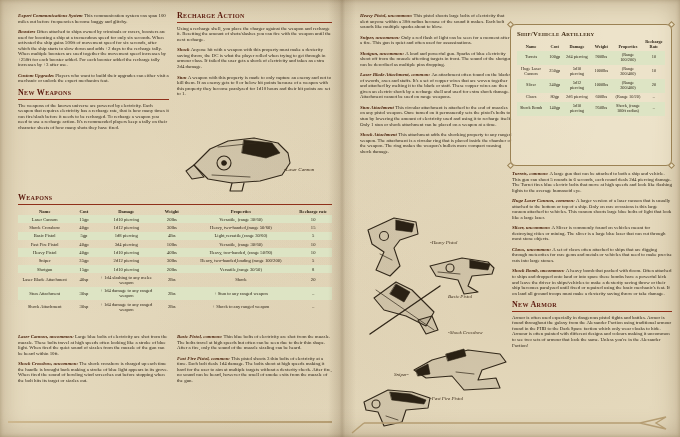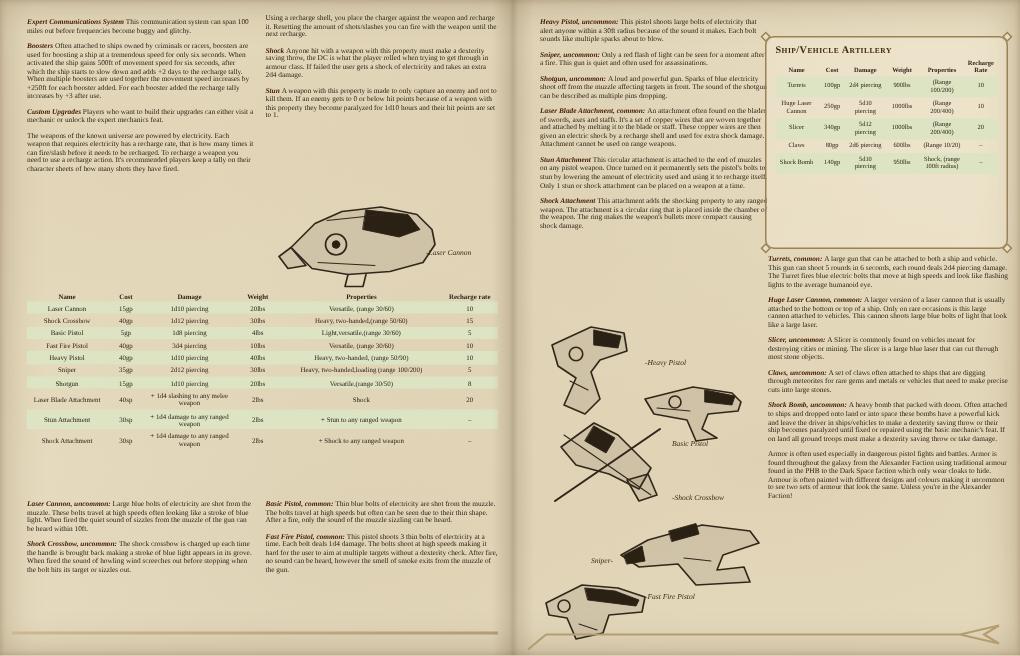--- a/index.html
+++ b/index.html
@@ -52,44 +52,47 @@
 <div class="spread">
 
   <div class="page left">
 
     <div class="col" style="left:18px;top:13px;width:151px">
       <div>
           <p class="para"><span class="lead">Expert Communications System </span><span>This communication system can span 100 miles out before frequencies become buggy and glitchy.</span></p>
           <p class="para"><span class="lead">Boosters </span><span>Often attached to ships owned by criminals or racers, boosters are used for boosting a ship at a tremendous speed for only six seconds. When activated the ship gains 500ft of movement speed for six seconds, after which the ship starts to slow down and adds +2 days to the recharge tally. When multiple boosters are used together the movement speed increases by +250ft for each booster added. For each booster added the recharge tally increases by +3 after use.</span></p>
           <p class="para"><span class="lead">Custom Upgrades </span><span>Players who want to build their upgrades can either visit a mechanic or unlock the expert mechanics feat.</span></p>
         </div>
+      <h3 class="sect">New Weapons</h3>
       <p class="para">The weapons of the known universe are powered by electricity. Each weapon that requires electricity has a recharge rate, that is how many times it can fire/slash before it needs to be recharged. To recharge a weapon you need to use a recharge action. It's recommended players keep a tally on their character sheets of how many shots they have fired.</p>
     </div>
 
     <div class="col" style="left:177px;top:10px;width:155px">
+      <h3 class="sect">Recharge Action</h3>
       <p class="para">Using a recharge shell, you place the charger against the weapon and recharge it. Resetting the amount of shots/slashes you can fire with the weapon until the next recharge.</p>
       <div>
           <p class="para"><span class="lead">Shock </span><span>Anyone hit with a weapon with this property must make a dexterity saving throw, the DC is what the player rolled when trying to get through in armour class. If failed the user gets a shock of electricity and takes an extra 2d4 damage.</span></p>
           <p class="para"><span class="lead">Stun </span><span>A weapon with this property is made to only capture an enemy and not to kill them. If an enemy gets to 0 or below hit points because of a weapon with this property they become paralyzed for 1d10 hours and their hit points are set to 1.</span></p>
         </div>
     </div>
 
     <svg class="illus" style="left:184px;top:129px" width="112" height="66" viewBox="0 0 112 66">
       <path class="ink-fill" d="M10 36 L26 20 L44 12 L70 9 L94 14 L104 24 L106 34 L98 46 L76 52 L48 54 L24 50 Z"></path>
       <path class="ink-dark" d="M60 11 L88 14 L96 24 L82 29 L58 24 Z"></path>
       <path class="ink-fill" d="M10 36 L2 42 L8 50 L20 48 Z"></path>
       <circle cx="40" cy="34" r="7"></circle>
       <circle class="ink-dark" cx="40" cy="34" r="2.5"></circle>
       <path class="thin" d="M28 46 L66 48"></path>
       <path class="thin" d="M34 18 L72 14"></path>
       <path d="M48 54 L46 62 L58 62 L60 54"></path>
     </svg>
     <span class="caption" style="left:284px;top:167px">-Laser Cannon</span>
 
     <div class="col" style="left:18px;top:192px;width:314px">
+      <h3 class="sect">Weapons</h3>
       <table>
         <colgroup>
             <col style="width:17%">
             <col style="width:8%">
             <col style="width:19%">
             <col style="width:10%">
             <col style="width:34%">
             <col style="width:12%">
           </colgroup>
         <thead>
@@ -328,20 +331,21 @@
     </div>
 
     <div class="col" style="left:170px;top:171px;width:160px">
       <div>
           <p class="para"><span class="lead">Turrets, common: </span><span>A large gun that can be attached to both a ship and vehicle. This gun can shoot 5 rounds in 6 seconds, each round deals 2d4 piercing damage. The Turret fires blue electric bolts that move at high speeds and look like flashing lights to the average humanoid eye.</span></p>
           <p class="para"><span class="lead">Huge Laser Cannon, common: </span><span>A larger version of a laser cannon that is usually attached to the bottom or top of a ship. Only on rare occasions is this large cannon attached to vehicles. This cannon shoots large blue bolts of light that look like a large laser.</span></p>
           <p class="para"><span class="lead">Slicer, uncommon: </span><span>A Slicer is commonly found on vehicles meant for destroying cities or mining. The slicer is a large blue laser that can cut through most stone objects.</span></p>
           <p class="para"><span class="lead">Claws, uncommon: </span><span>A set of claws often attached to ships that are digging through meteorites for rare gems and metals or vehicles that need to make precise cuts into large stones.</span></p>
           <p class="para"><span class="lead">Shock Bomb, uncommon: </span><span>A heavy bomb that packed with doom. Often attached to ships and dropped onto land or into space these bombs have a powerful kick and leave the driver in ships/vehicles to make a dexterity saving throw or their ship becomes paralyzed until fixed or repaired using the basic mechanic's feat. If on land all ground troops must make a dexterity saving throw or take damage.</span></p>
         </div>
+      <h3 class="sect">New Armor</h3>
       <p class="para">Armor is often used especially in dangerous pistol fights and battles. Armor is found throughout the galaxy from the Alexander Faction using traditional armour found in the PHB to the Dark Space faction which only wear cloaks to hide. Armour is often painted with different designs and colours making it uncommon to see two sets of armour that look the same. Unless you're in the Alexander Faction!</p>
     </div>
 
     <svg class="footer-right" viewBox="0 0 324 20">
       <path d="M14 9 L290 9"></path>
       <path d="M14 9 L2 19"></path>
       <path d="M290 9 L316 3 L306 9 L316 15 Z"></path>
     </svg>
   </div>
 

